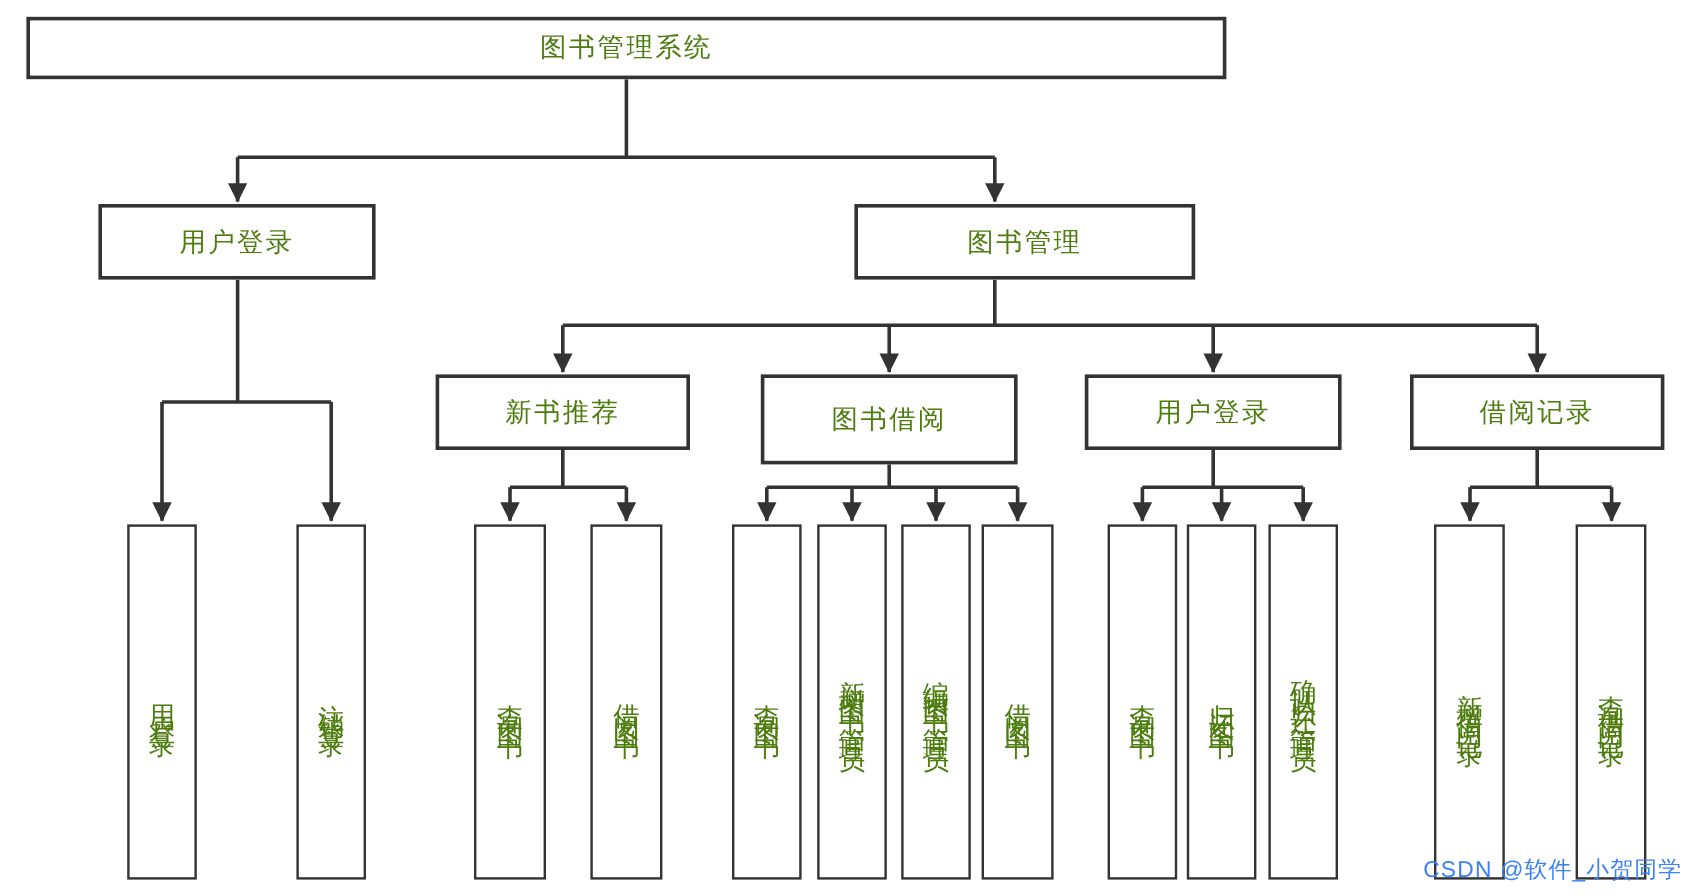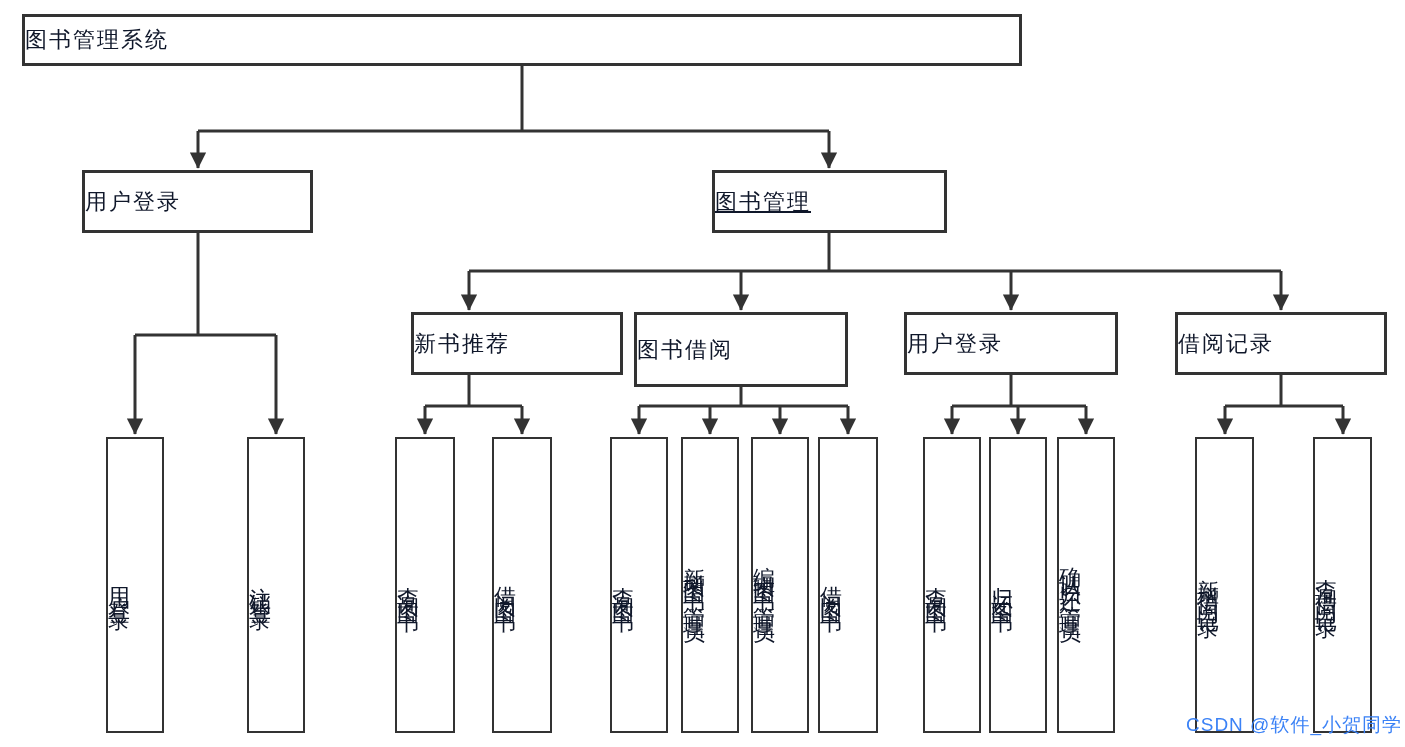--- a/index.html
+++ b/index.html
@@ -22,22 +22,22 @@
     width: 1405px;
     height: 747px;
   }
   .box {
     position: absolute;
     box-sizing: border-box;
     background: #ffffff;
     border: 3px solid #333333;
     display: flex;
     align-items: center;
-    justify-content: flex-start;
-    color: #0f172a;
+    justify-content: center;
+    color: #4d7c0f;
   }
   .hbox span {
     font-size: 22px;
     letter-spacing: 2px;
     white-space: nowrap;
   }
   .vbox {
     border-width: 2.5px;
   }
   .vbox span {
@@ -125,25 +125,25 @@
     </g>
   </svg>
 
   <div class="box hbox" style="left:22px; top:14px; width:1000px; height:52px;">
     <span>图书管理系统</span>
   </div>
 
   <div class="box hbox" style="left:82px; top:170px; width:231px; height:63px;">
     <span>用户登录</span>
   </div>
-  <div class="box hbox" style="left:712px; top:170px; width:235px; height:63px;text-decoration:underline;">
+  <div class="box hbox" style="left:712px; top:170px; width:284px; height:63px;">
     <span>图书管理</span>
   </div>
 
-  <div class="box hbox" style="left:363px; top:312px; width:212px; height:63px;margin-left:48px;">
+  <div class="box hbox" style="left:363px; top:312px; width:212px; height:63px;">
     <span>新书推荐</span>
   </div>
   <div class="box hbox" style="left:634px; top:312px; width:214px; height:75px;">
     <span>图书借阅</span>
   </div>
   <div class="box hbox" style="left:904px; top:312px; width:214px; height:63px;">
     <span>用户登录</span>
   </div>
   <div class="box hbox" style="left:1175px; top:312px; width:212px; height:63px;">
     <span>借阅记录</span>

